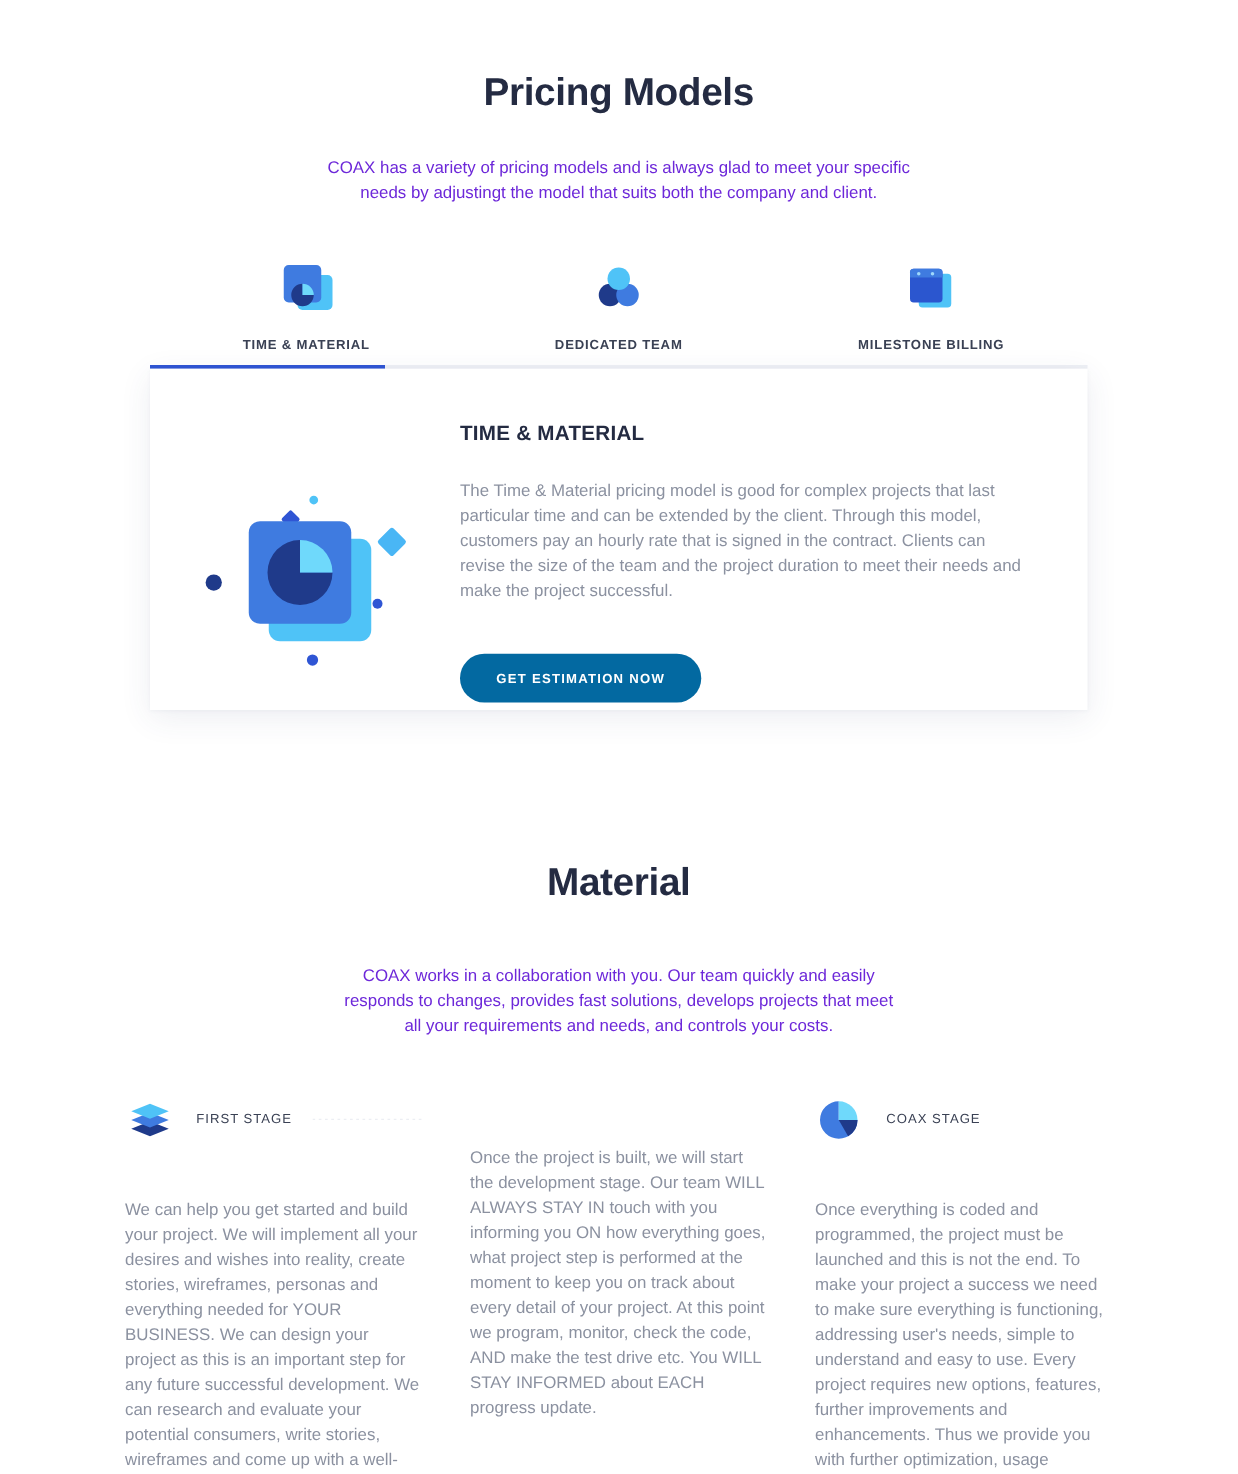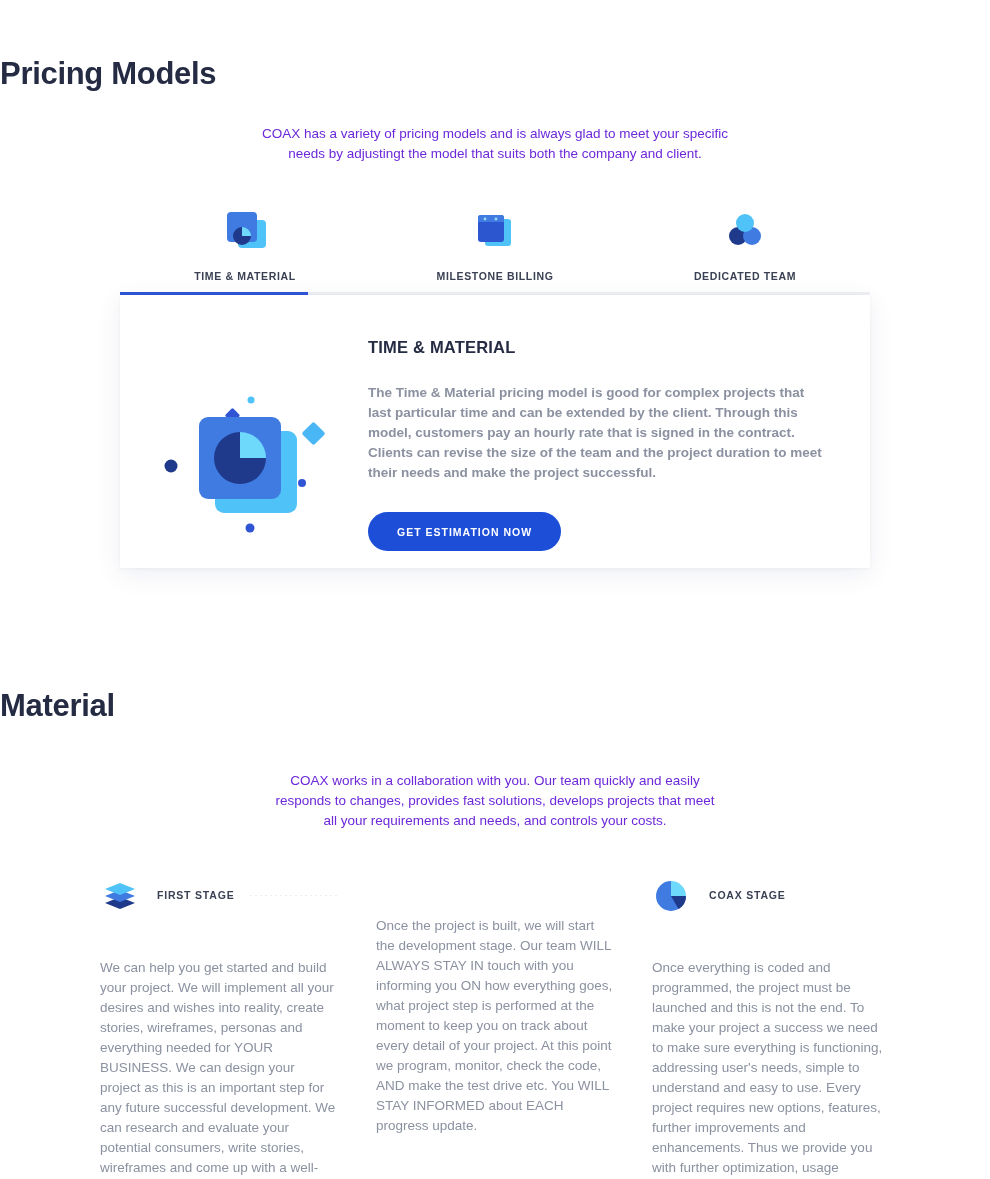--- a/index.html
+++ b/index.html
@@ -9,21 +9,21 @@
     height: 1179px;
     background: #ffffff;
     font-family: "Liberation Sans", sans-serif;
     color: #8b91a0;
     overflow: hidden;
     position: relative;
   }
 
   
   .section-title {
-    text-align: left;
+    text-align: center;
     font-size: 32px;
     font-weight: 800;
     color: #242b42;
     letter-spacing: -0.3px;
     margin: 0;
   }
   .section-sub {
     text-align: center;
     font-size: 13.5px;
     line-height: 20px;
@@ -109,26 +109,25 @@
     color: #242b42;
     letter-spacing: 0.2px;
     margin: 0 0 26px 0;
   }
   .panel-text {
     font-size: 13.5px;
     line-height: 20px;
     color: #8b91a0;
     margin: 0;
     max-width: 462px;
-    font-weight: bold;
   }
   .cta {
     display: inline-block;
-    margin-top: 29px;
-    background: #1d4ed8;
+    margin-top: 40px;
+    background: #0369a1;
     color: #ffffff;
     border: none;
     border-radius: 22px;
     padding: 14px 29px 13px 29px;
     font-family: "Liberation Sans", sans-serif;
     font-size: 10.5px;
     font-weight: 700;
     letter-spacing: 1px;
     cursor: pointer;
   }
@@ -153,21 +152,21 @@
   }
   .stage-icon {
     width: 40px;
     flex: 0 0 40px;
     display: flex;
     align-items: center;
     justify-content: center;
   }
   .stage-name {
     font-size: 10.5px;
-    font-weight: 700;
+    font-weight: 400;
     letter-spacing: 0.8px;
     color: #3a4154;
     white-space: nowrap;
     margin-left: 17px;
   }
   .stage-dots {
     flex: 1 1 auto;
     height: 1px;
     margin-left: 16px;
     background-image: linear-gradient(to right, #eceef3 0 2px, transparent 2px 5px);
@@ -198,43 +197,43 @@
         <svg width="50" height="48" viewBox="0 0 50 48">
           <rect x="18" y="12" width="28" height="28" rx="4" fill="#4fc3f7"></rect>
           <rect x="7" y="4" width="30" height="30" rx="4" fill="#3f7be0"></rect>
           <path d="M22 19 a 9 9 0 1 0 9 9 L22 28 Z" fill="#1f3a8a"></path>
           <path d="M22 19 L22 28 L31 28 a 9 9 0 0 0 -9 -9 Z" fill="#6fd9fb"></path>
         </svg>
       </span>
       <span class="tab-label">TIME &amp; MATERIAL</span>
     </div>
 
+
+    <div class="tab">
+      <span class="tab-icon">
+        <svg width="50" height="48" viewBox="0 0 50 48">
+          <circle cx="18" cy="28" r="9" fill="#1f3a8a"></circle>
+          <circle cx="32" cy="28" r="9" fill="#3f7be0"></circle>
+          <circle cx="25" cy="15" r="9" fill="#4fc3f7"></circle>
+        </svg>
+      </span>
+      <span class="tab-label">DEDICATED TEAM</span>
+    </div>
 
     <div class="tab">
       <span class="tab-icon">
         <svg width="50" height="48" viewBox="0 0 50 48">
           <rect x="15" y="11" width="26" height="27" rx="3" fill="#4fc3f7"></rect>
           <rect x="8" y="7" width="26" height="27" rx="3" fill="#2b56cf"></rect>
           <path d="M8 10 a3 3 0 0 1 3 -3 h20 a3 3 0 0 1 3 3 v4 H8 Z" fill="#3f7be0"></path>
           <circle cx="15" cy="11" r="1.4" fill="#9fd8fb"></circle>
           <circle cx="26" cy="11" r="1.4" fill="#9fd8fb"></circle>
         </svg>
       </span>
       <span class="tab-label">MILESTONE BILLING</span>
-    </div>
-
-    <div class="tab">
-      <span class="tab-icon">
-        <svg width="50" height="48" viewBox="0 0 50 48">
-          <circle cx="18" cy="28" r="9" fill="#1f3a8a"></circle>
-          <circle cx="32" cy="28" r="9" fill="#3f7be0"></circle>
-          <circle cx="25" cy="15" r="9" fill="#4fc3f7"></circle>
-        </svg>
-      </span>
-      <span class="tab-label">DEDICATED TEAM</span>
     </div>
 
     <div class="tabs-track"></div>
     <div class="tabs-indicator"></div>
   </div>
 
   <div class="panel">
 
     <div class="panel-illustration">
       <svg width="248" height="273" viewBox="0 0 248 273">

